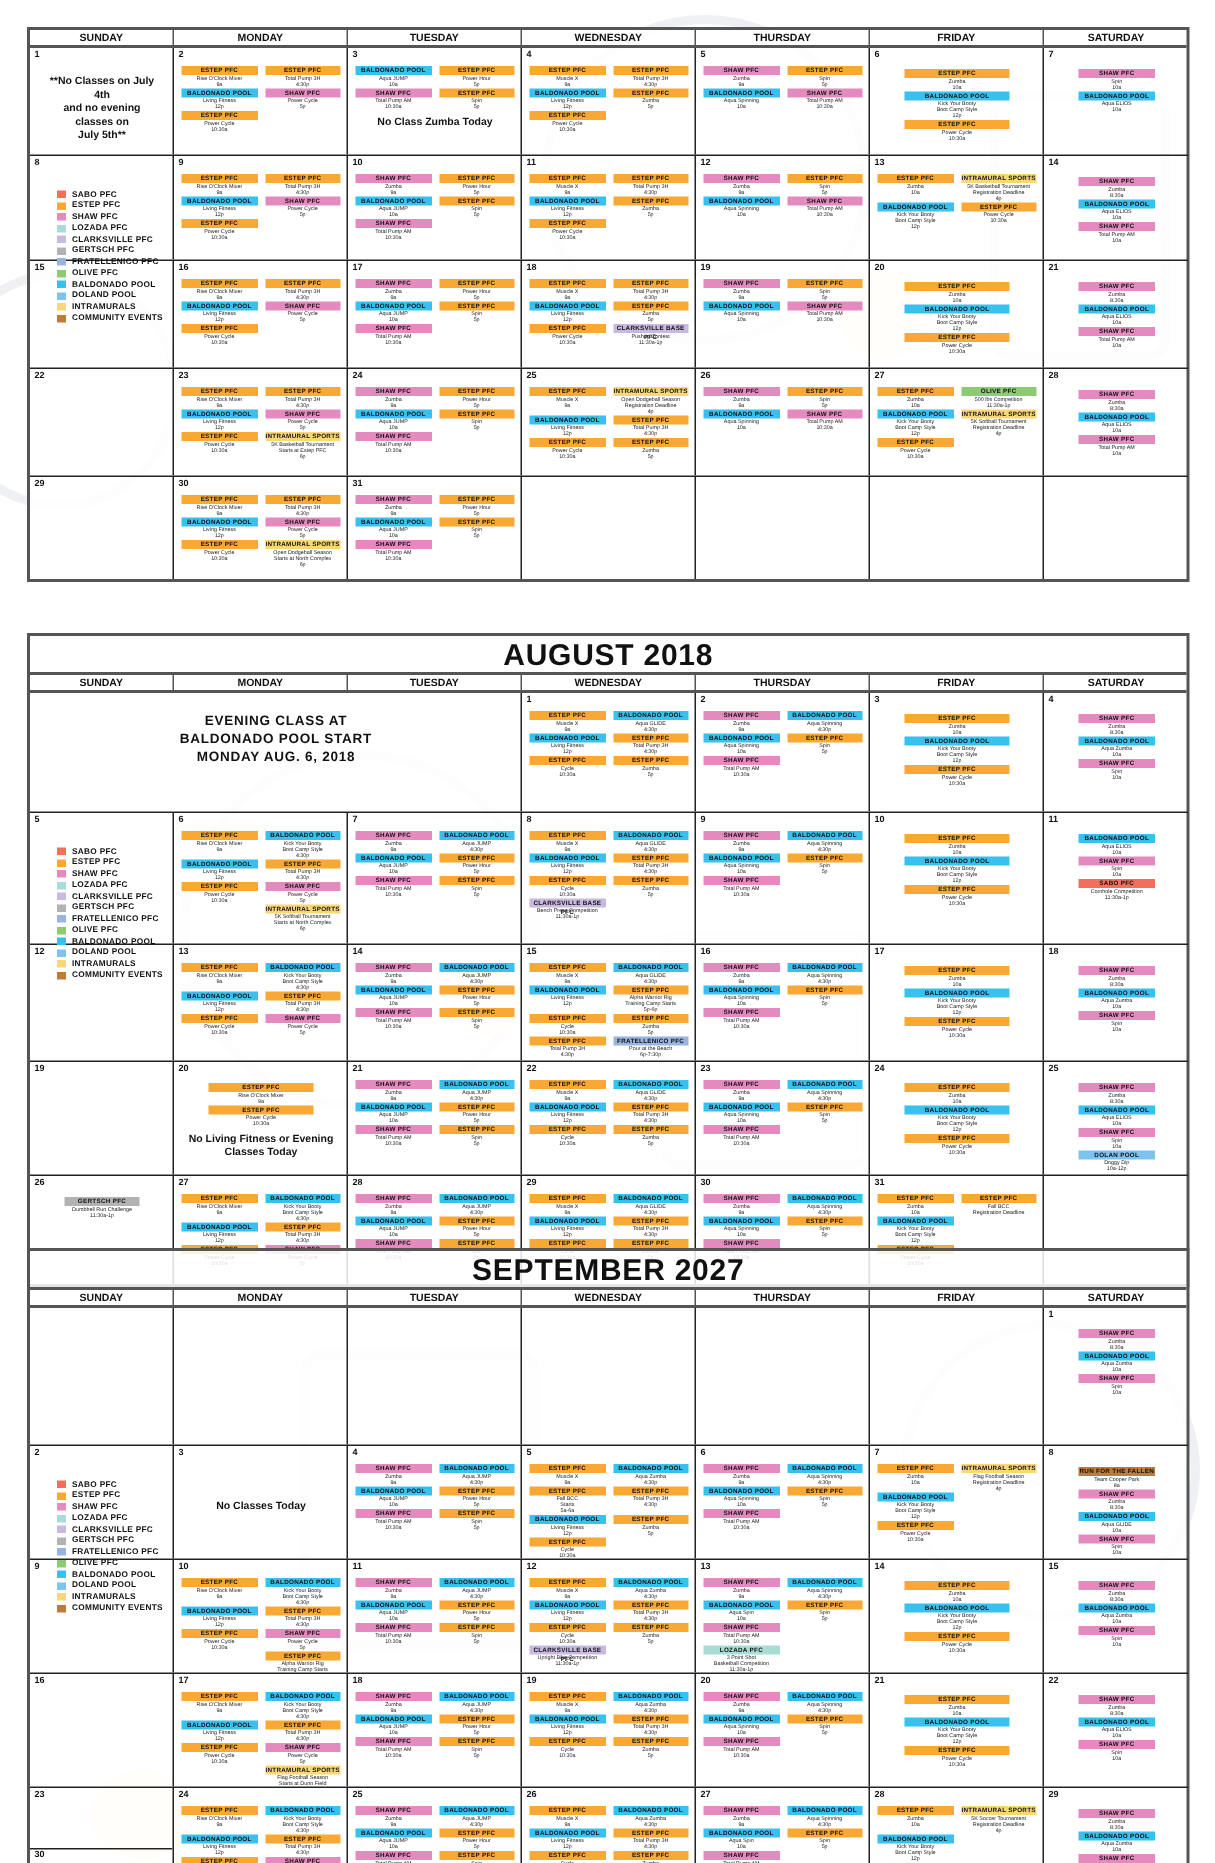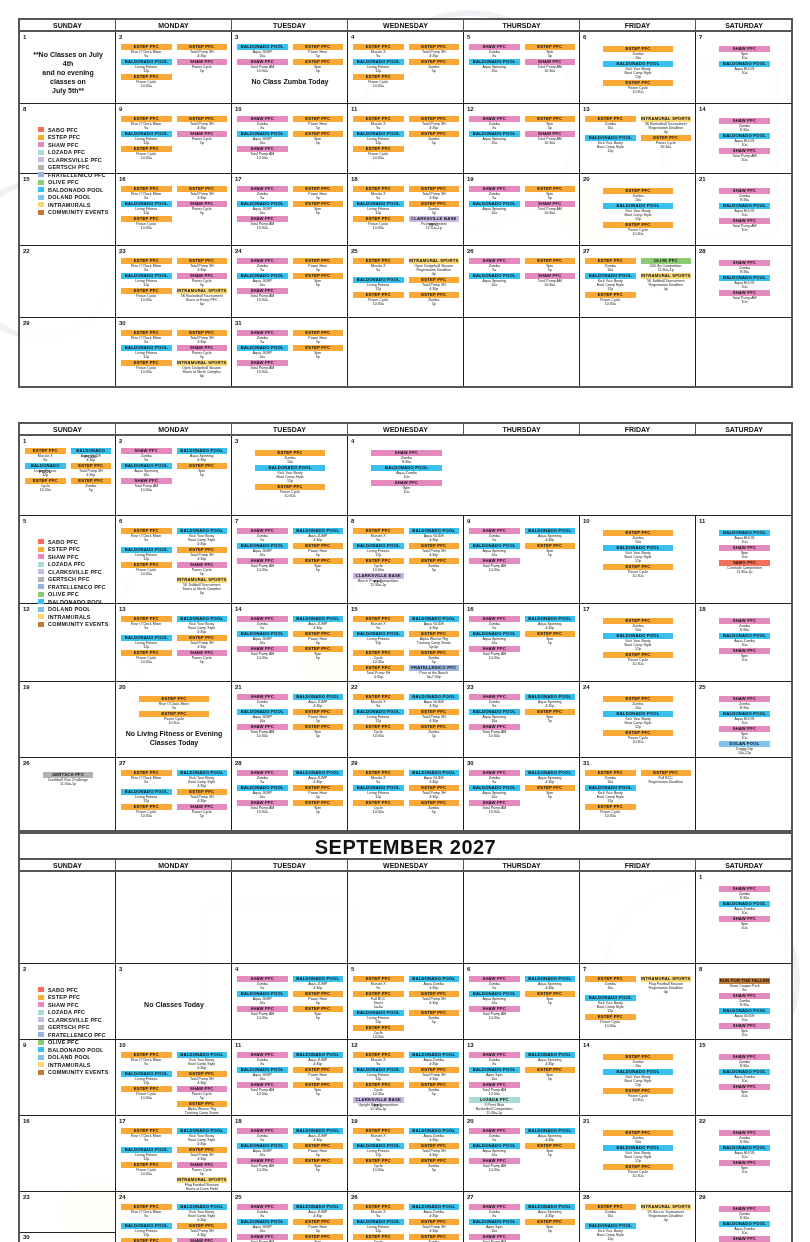--- a/index.html
+++ b/index.html
@@ -852,31 +852,37 @@
             </div>
           </div>
           <div class="day"></div>
           <div class="day"></div>
           <div class="day"></div>
           <div class="day"></div>
         </div>
       </div>
     </div>
     <div class="cal" style="top: 422px;">
+      <div class="cal-title">AUGUST 2018</div>
       <div class="dow" style="grid-template-columns: 96px 116px 116px 116px 116px 116px 96px;">
         <div>SUNDAY</div>
         <div>MONDAY</div>
         <div>TUESDAY</div>
         <div>WEDNESDAY</div>
         <div>THURSDAY</div>
         <div>FRIDAY</div>
         <div>SATURDAY</div>
       </div>
       <div class="weeks">
         <div class="week" style="grid-template-columns: 96px 116px 116px 116px 116px 116px 96px; height: 80px;">
+          <div class="day" style="grid-column: span 3;">
+            <div class="big-note">EVENING CLASS AT
+BALDONADO POOL START
+MONDAY AUG. 6, 2018</div>
+          </div>
           <div class="day">
             <span class="dnum">1</span>
             <div class="evs">
               <div class="ev">
                 <div class="ev-h" style="background: rgb(249, 168, 51);">ESTEP PFC</div>
                 <div class="ev-d">Muscle X
 9a</div>
               </div>
               <div class="ev">
                 <div class="ev-h" style="background: rgb(56, 192, 239);">BALDONADO POOL</div>

